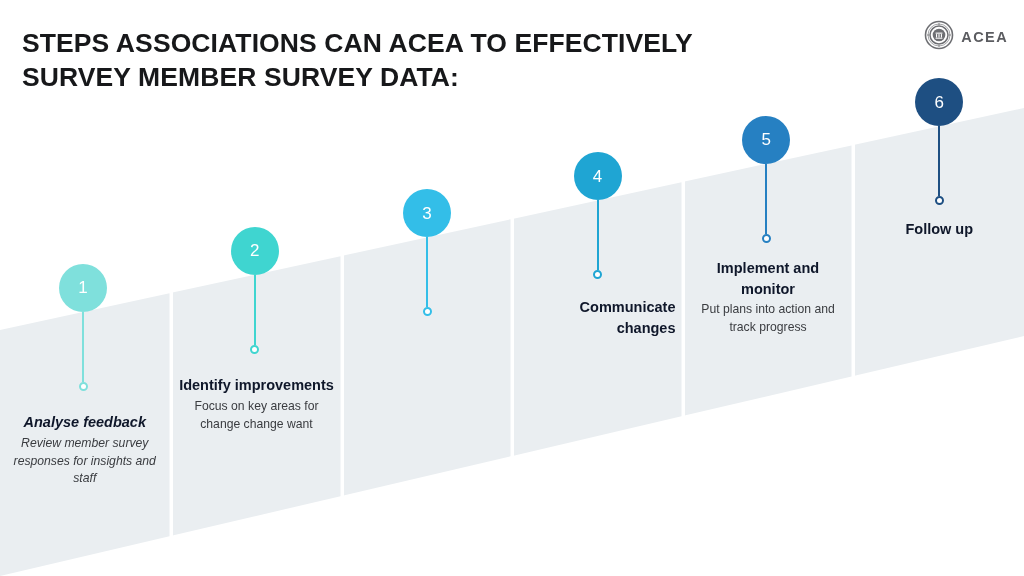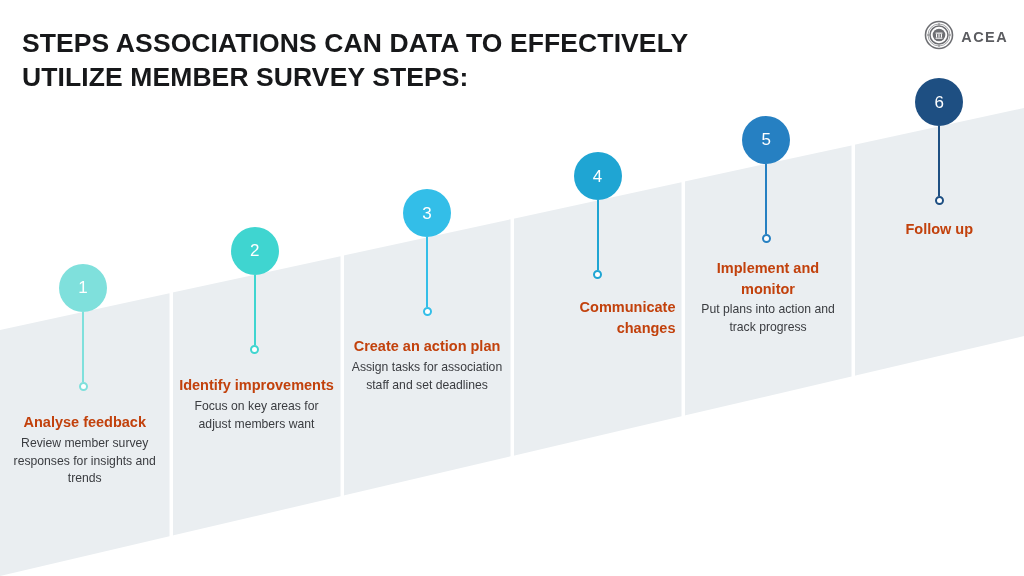--- a/index.html
+++ b/index.html
@@ -98,21 +98,21 @@
   
   .step-text {
     position: absolute;
     text-align: center;
     color: #2b2d31;
   }
   .step-text .heading {
     font-size: 14.5px;
     font-weight: bold;
     line-height: 1.42;
-    color: #c2410c;
+    color: #0f172a;
     margin-bottom: 2px;
   }
   .step-text .body {
     font-size: 12.2px;
     font-weight: normal;
     line-height: 1.47;
     color: #3a3c40;
   }
 </style>
 </head>
@@ -120,44 +120,40 @@
 
 <div id="canvas">
 
   <div id="band">
       <div class="panel" style="left: 0px; width: 169.5px; clip-path: polygon(0px 330px, 169.5px 293.253px, 169.5px 536.273px, 0px 576px);"></div>
       <div class="pin" style="left: 59.055px; top: 263.994px;">
         <div class="bubble" style="background: rgb(127, 224, 220);">1</div>
         <div class="stem" style="background: rgb(127, 224, 220); height: 70px;"></div>
         <div class="dot" style="border-color: rgb(127, 224, 220);"></div>
       </div>
-      <div class="step-text" style="left: 6px; width: 157.5px; top: 412px;">
+      <div class="step-text" style="left: 6px; width: 157.5px; top: 412px; font-style: italic;">
         <div class="heading">Analyse feedback</div>
-        <div class="body">Review member survey responses for insights and trends</div>
+        <div class="body">Review member survey responses for insights and staff</div>
       </div>
       <div class="panel" style="left: 172.5px; width: 168px; clip-path: polygon(0px 292.603px, 168px 256.181px, 168px 496.195px, 0px 535.57px);"></div>
       <div class="pin" style="left: 230.82px; top: 226.756px;">
         <div class="bubble" style="background: rgb(63, 213, 208);">2</div>
         <div class="stem" style="background: rgb(63, 213, 208); height: 70px;"></div>
         <div class="dot" style="border-color: rgb(63, 213, 208);"></div>
       </div>
       <div class="step-text" style="left: 178.5px; width: 156px; top: 375px;">
         <div class="heading">Identify improvements</div>
-        <div class="body">Focus on key areas for adjust members want</div>
+        <div class="body">Focus on key areas for change change want</div>
       </div>
       <div class="panel" style="left: 343.5px; width: 167px; clip-path: polygon(0px 255.53px, 167px 219.325px, 167px 456.352px, 0px 495.492px);"></div>
       <div class="pin" style="left: 403px; top: 189.428px;">
         <div class="bubble" style="background: rgb(51, 190, 232);">3</div>
         <div class="stem" style="background: rgb(51, 190, 232); height: 70px;"></div>
         <div class="dot" style="border-color: rgb(51, 190, 232);"></div>
       </div>
-      <div class="step-text" style="left: 349.5px; width: 155px; top: 336px;">
-        <div class="heading">Create an action plan</div>
-        <div class="body">Assign tasks for association staff and set deadlines</div>
-      </div>
       <div class="panel" style="left: 513.5px; width: 168px; clip-path: polygon(0px 218.675px, 168px 182.253px, 168px 416.273px, 0px 455.648px);"></div>
       <div class="pin" style="left: 573.5px; top: 152.464px;">
         <div class="bubble" style="background: rgb(31, 165, 211);">4</div>
         <div class="stem" style="background: rgb(31, 165, 211); height: 70px;"></div>
         <div class="dot" style="border-color: rgb(31, 165, 211);"></div>
       </div>
       <div class="step-text" style="left: 519.5px; width: 156px; top: 297px; text-align: right;">
         <div class="heading">Communicate changes</div>
       </div>
       <div class="panel" style="left: 684.5px; width: 167px; clip-path: polygon(0px 181.603px, 167px 145.397px, 167px 376.43px, 0px 415.57px);"></div>
@@ -175,22 +171,22 @@
         <div class="bubble" style="background: rgb(30, 79, 130);">6</div>
         <div class="stem" style="background: rgb(30, 79, 130); height: 70px;"></div>
         <div class="dot" style="border-color: rgb(30, 79, 130);"></div>
       </div>
       <div class="step-text" style="left: 860.5px; width: 157.5px; top: 219px;">
         <div class="heading">Follow up</div>
       </div>
     </div>
 
   <div id="title">
-    <span class="tline">STEPS ASSOCIATIONS CAN DATA TO EFFECTIVELY</span>
-    <span class="tline">UTILIZE MEMBER SURVEY STEPS:</span>
+    <span class="tline">STEPS ASSOCIATIONS CAN ACEA TO EFFECTIVELY</span>
+    <span class="tline">SURVEY MEMBER SURVEY DATA:</span>
   </div>
 
   <div id="logo">
     <span class="seal">
       <svg width="30" height="30" viewBox="0 0 30 30" aria-hidden="true">
         <circle cx="15" cy="15" r="13.5" fill="none" stroke="#6e6f73" stroke-width="1.6"></circle>
         <circle cx="15" cy="15" r="11" fill="none" stroke="#8e8f93" stroke-width="0.8"></circle>
         <circle cx="15" cy="15" r="9" fill="none" stroke="#6e6f73" stroke-width="1.5"></circle>
         <circle cx="15" cy="15" r="6.3" fill="#6e6f73"></circle>
         <rect x="11.6" y="12.6" width="6.8" height="1.1" fill="#ffffff"></rect>

